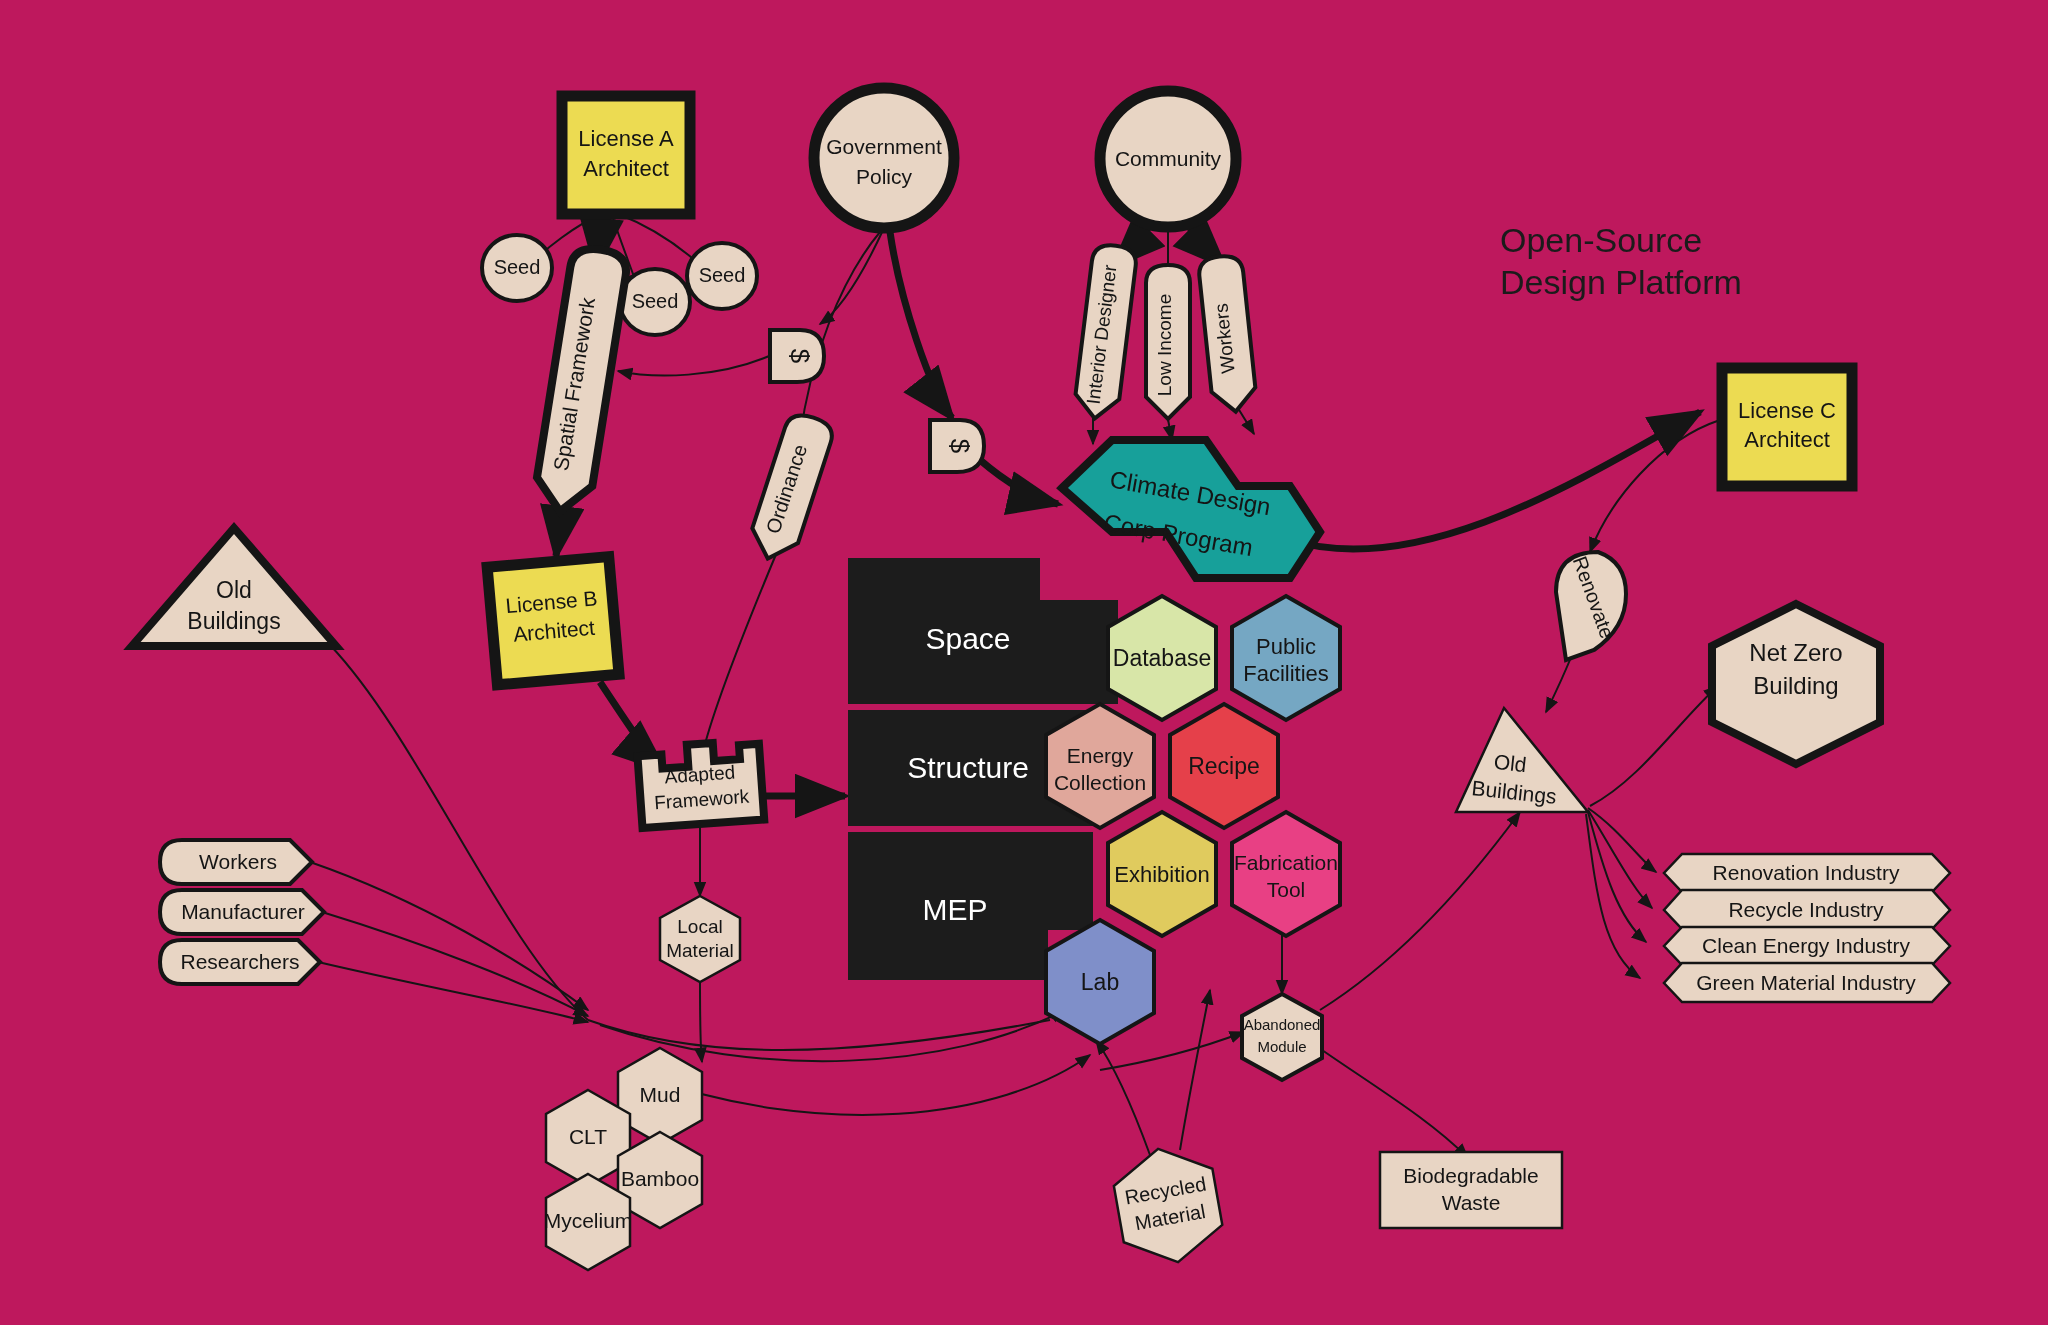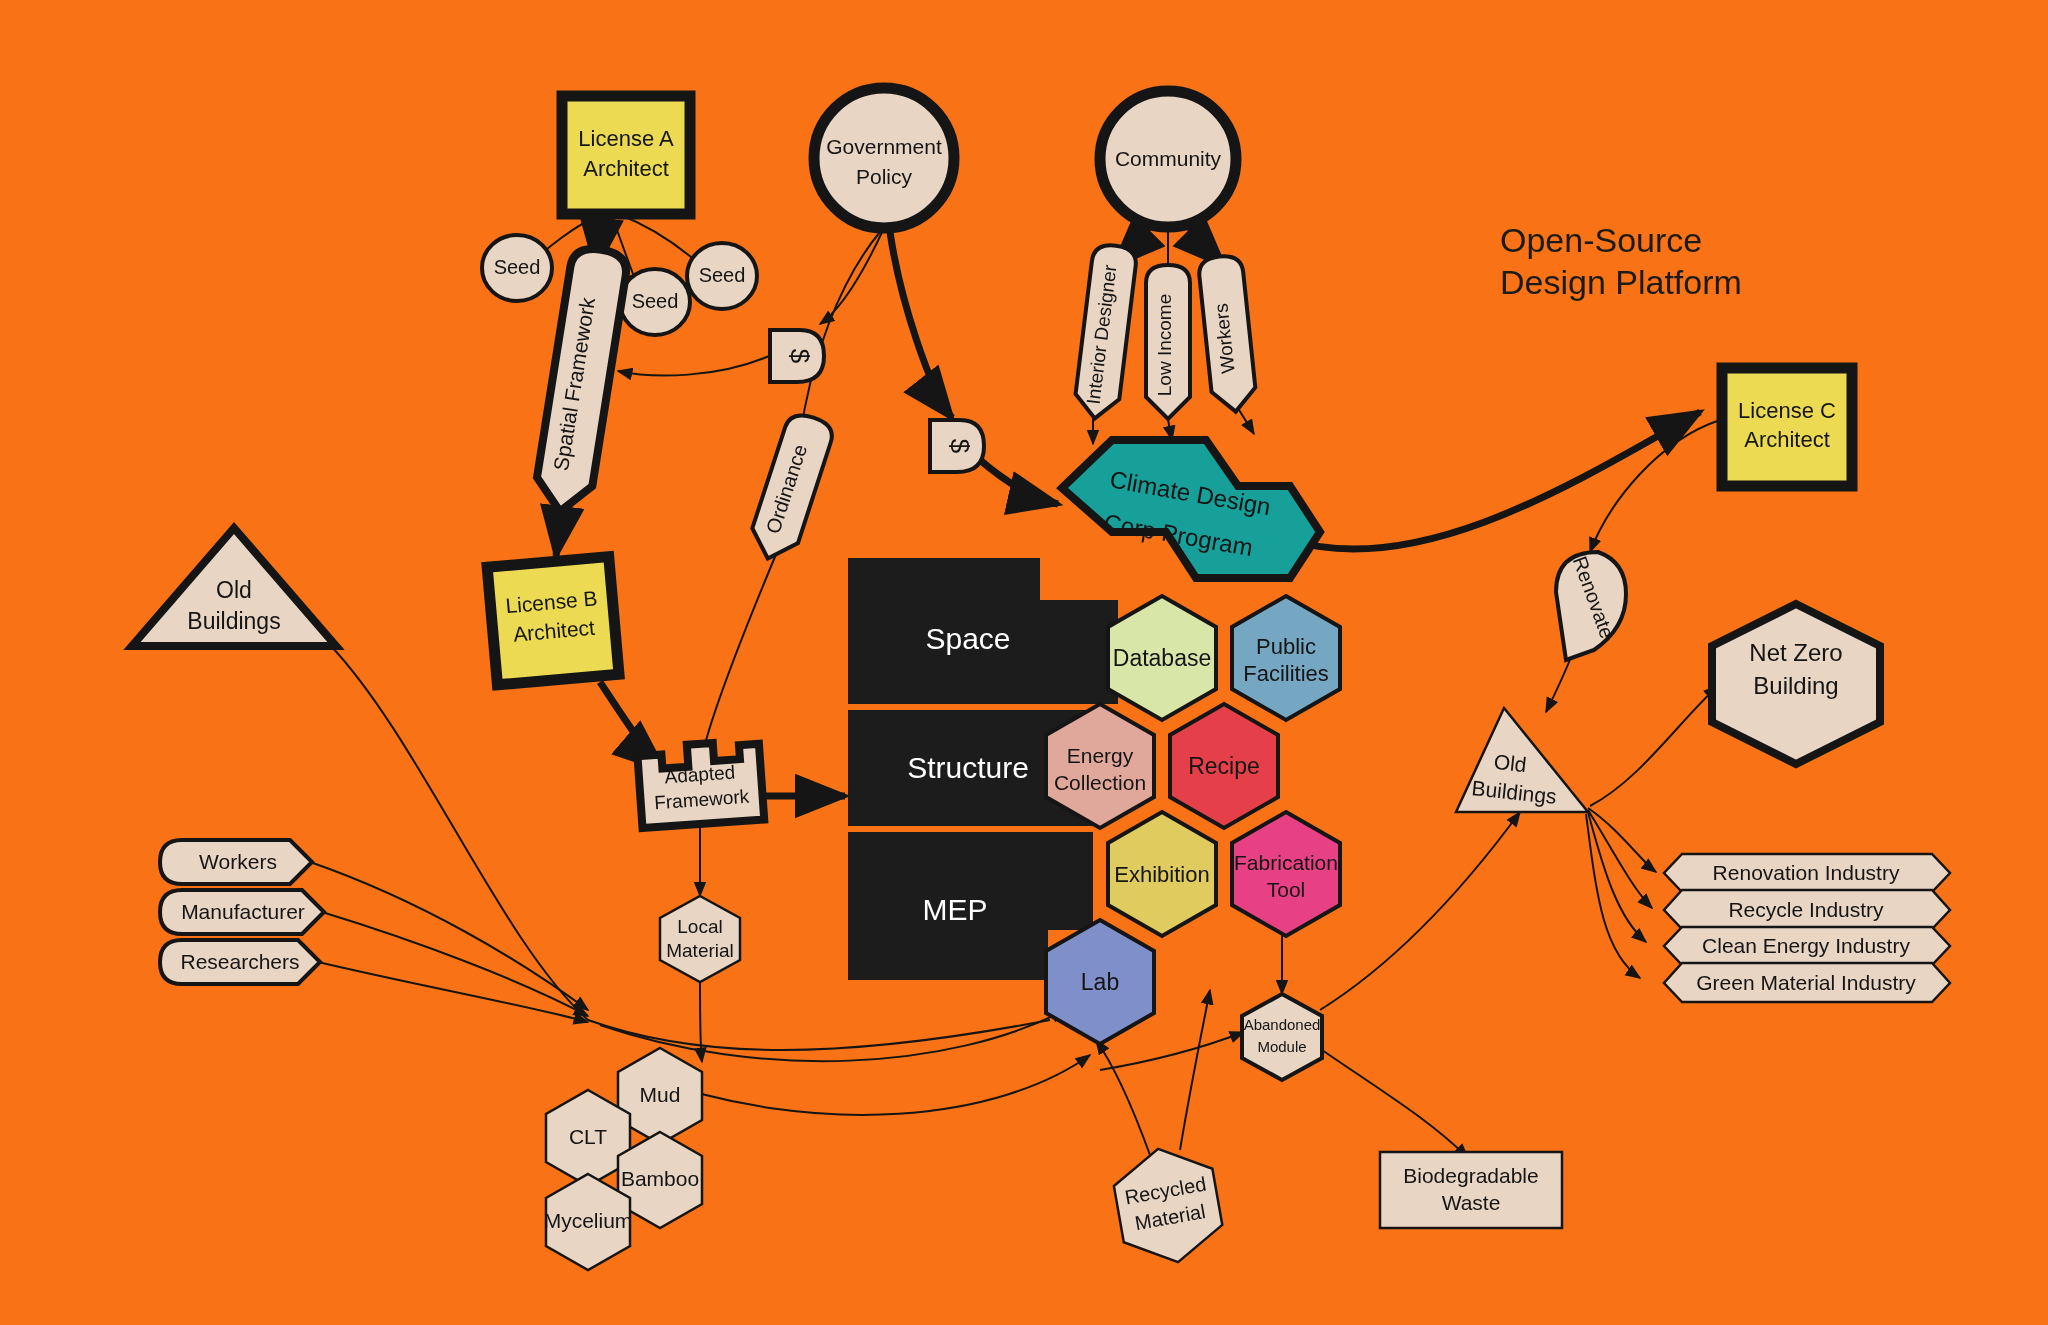--- a/index.html
+++ b/index.html
@@ -1,19 +1,19 @@
 <!DOCTYPE html>
 <html><head>
 <meta charset="utf-8">
 <style>
   html,body{margin:0;padding:0;background:#ffffff;}
   #stage{
     position:relative;
     width:2048px;height:1325px;
-    background:#f97316;
+    background:#be185d;
     font-family:"Liberation Sans", sans-serif;
     overflow:hidden;
     text-align:center;
   }
   svg#canvas{position:absolute;left:0;top:0;width:2048px;height:1325px;}
   .lbl{font-family:"Liberation Sans", sans-serif;fill:#151515;text-anchor:middle;dominant-baseline:middle;}
   .lbl-white{fill:#ffffff;}
   .node-shape{stroke:#151515;}
   .thin{stroke-width:2.5;}
   .med{stroke-width:4;}

